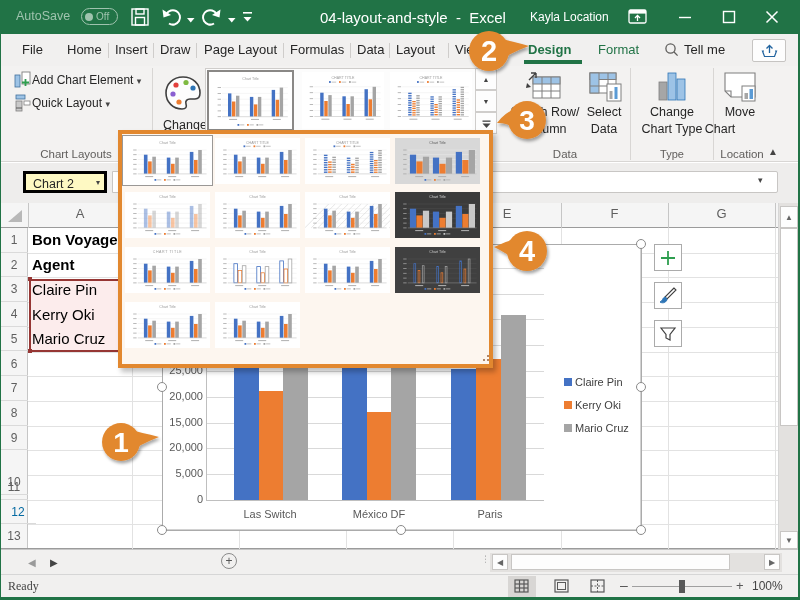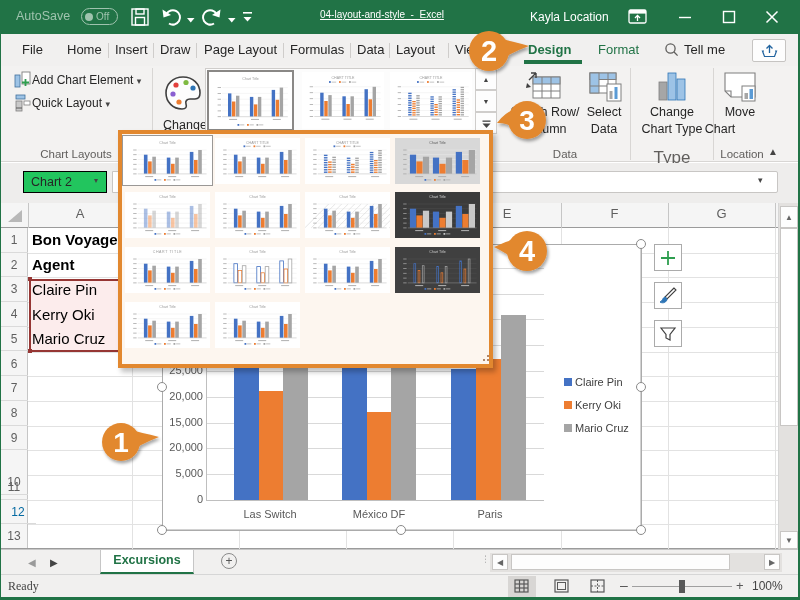--- a/index.html
+++ b/index.html
@@ -27,21 +27,21 @@
     </svg>
 <svg class="abs" style="left:201px;top:5px" width="36" height="24">
       <path d="M 15.5 9 A 7.2 7.2 0 1 0 13 18.5" fill="none" stroke="#fff" stroke-width="2"></path>
       <path d="M 19.5 4.5 L 18.5 12.5 L 11 10 Z" fill="#fff"></path>
       <path d="M 27 13 l 7.5 0 l -3.75 4.5 z" fill="#fff"></path>
     </svg>
 <svg class="abs" style="left:241px;top:11px" width="14" height="12">
       <rect x="2" y="1" width="9" height="1.6" fill="#fff"></rect>
       <path d="M 2.5 6 l 8 0 l -4 4.5 z" fill="#fff"></path>
     </svg>
-<div class="abs" style="left:320px;top:9px;color:#ffffff;font-size:10px;text-decoration:underline;">04-layout-and-style &nbsp;-&nbsp; Excel</div>
+<div class="abs" style="left:320px;top:9px;color:#ffffff;font-size:15px;">04-layout-and-style &nbsp;-&nbsp; Excel</div>
 <div class="abs" style="left:530px;top:10px;color:#ffffff;font-size:12px;">Kayla Location</div>
 <svg class="abs" style="left:628px;top:9px" width="20" height="16">
       <rect x="1" y="1" width="17" height="13" rx="1.5" fill="none" stroke="#fff" stroke-width="1.3"></rect>
       <rect x="1" y="1" width="17" height="3.6" fill="#fff"></rect>
       <path d="M 9.5 12 L 9.5 7 M 7 9 L 9.5 6.4 L 12 9" stroke="#fff" stroke-width="1.3" fill="none"></path>
     </svg>
 <svg class="abs" style="left:676px;top:8px" width="18" height="18">
       <line x1="3" y1="9.5" x2="15" y2="9.5" stroke="#fff" stroke-width="1.4"></line>
     </svg>
 <svg class="abs" style="left:720px;top:8px" width="18" height="18">
@@ -317,36 +317,36 @@
 <div class="abs" style="left:574px;top:56px;width:60px;text-align:center;font-size:12.5px;color:#262626;">Data</div>
 <div class="abs" style="left:505px;top:82px;width:120px;text-align:center;font-size:11.5px;color:#605e5c;">Data</div>
 <div class="abs" style="left:630px;top:2px;width:1px;height:92px;background:#d8d6d4;"></div>
 <svg class="abs" style="left:655px;top:4px" width="32" height="34" viewBox="0 0 32 34">
 <rect x="4" y="12" width="8" height="18" fill="#a6a6a6" stroke="#7f7f7f" stroke-width="0.8"></rect>
 <rect x="13" y="3" width="8" height="27" fill="#9dc3e6" stroke="#2e75b6" stroke-width="0.8"></rect>
 <rect x="22" y="9" width="8" height="21" fill="#9dc3e6" stroke="#2e75b6" stroke-width="0.8"></rect>
     </svg>
 <div class="abs" style="left:632px;top:39px;width:80px;text-align:center;font-size:12.5px;color:#262626;">Change</div>
 <div class="abs" style="left:632px;top:56px;width:80px;text-align:center;font-size:12.5px;color:#262626;">Chart Type</div>
-<div class="abs" style="left:632px;top:82px;width:80px;text-align:center;font-size:17px;color:#605e5c;">Type</div>
+<div class="abs" style="left:632px;top:82px;width:80px;text-align:center;font-size:11px;color:#605e5c;">Type</div>
 <div class="abs" style="left:713px;top:2px;width:1px;height:92px;background:#d8d6d4;"></div>
 <svg class="abs" style="left:722px;top:4px" width="36" height="34" viewBox="0 0 36 34">
 <path d="M 3 3 L 33 3 L 33 27 L 9 27 L 3 21 Z" fill="#fff" stroke="#7f7f7f" stroke-width="1.1"></path>
 <path d="M 3 21 L 9 21 L 9 27" fill="none" stroke="#7f7f7f" stroke-width="1.1"></path>
 <rect x="20" y="16" width="13" height="15" fill="#fff" stroke="#7f7f7f" stroke-width="1"></rect>
 <rect x="22.5" y="23" width="3.5" height="6" fill="#a6a6a6"></rect>
       <rect x="27.5" y="19" width="3.5" height="10" fill="#5b9bd5"></rect>
     </svg>
 <div class="abs" style="left:712px;top:39px;width:56px;text-align:center;font-size:12.5px;color:#262626;">Move</div>
 <div class="abs" style="left:692px;top:56px;width:56px;text-align:center;font-size:12.5px;color:#262626;">Chart</div>
 <div class="abs" style="left:712px;top:82px;width:60px;text-align:center;font-size:11.5px;color:#605e5c;">Location</div>
 <div class="abs" style="left:768px;top:80px;font-size:10px;color:#444;">▲</div>
 </div>
 <div class="abs" style="left:0;top:163px;width:800px;height:40px;background:#eeedec;z-index:5">
-<div class="abs" style="left:23px;top:8px;width:84px;height:22px;background:#22c55e;border:1px solid #000000;">
+<div class="abs" style="left:23px;top:8px;width:84px;height:22px;background:#fef9c3;border:3px solid #000000;">
       <div class="abs" style="left:7px;top:3px;font-size:12.5px;color:#262626;">Chart 2</div>
       <div class="abs" style="left:70px;top:4px;font-size:8px;color:#444;">▾</div>
     </div>
 <div class="abs" style="left:112px;top:8px;width:666px;height:22px;background:#fff;border:1px solid #c8c6c4;border-radius:0 2px 2px 0;"></div>
 <div class="abs" style="left:758px;top:12px;font-size:9px;color:#444;">▾</div>
 </div>
 <div class="abs" style="left:0;top:203px;width:778px;height:25px;background:#f5f5f5;border-bottom:1px solid #9b9b9b;z-index:4">
 <svg class="abs" style="left:6px;top:6px" width="18" height="15">
       <path d="M 16 1 L 16 13 L 2 13 Z" fill="#b8b8b8"></path>
     </svg>
@@ -471,21 +471,20 @@
       <path d="M 3 4 L 17 4 L 12 10.5 L 12 16 L 8 14 L 8 10.5 Z" fill="#fff" stroke="#404040" stroke-width="1.2"></path>
     </svg></div>
 <div class="abs" style="left:778px;top:203px;width:20px;height:346px;background:#e3e1df;border-left:1px solid #d6d6d6;z-index:5">
 <div class="abs" style="left:1px;top:3px;width:18px;height:22px;background:#fdfdfd;border:1px solid #c8c6c4;text-align:center;font-size:8px;color:#666;line-height:22px;">▲</div>
 <div class="abs" style="left:1px;top:25px;width:18px;height:198px;background:#ffffff;border:1px solid #c8c6c4;"></div>
 <div class="abs" style="left:1px;top:328px;width:18px;height:18px;background:#fdfdfd;border:1px solid #c8c6c4;text-align:center;font-size:8px;color:#666;line-height:18px;">▼</div>
 </div>
 <div class="abs" style="left:0;top:549px;width:800px;height:25px;background:#f1f0ef;border-top:1px solid #c6c6c6;z-index:5">
 <div class="abs" style="left:28px;top:7px;font-size:10px;color:#9a9a9a;">◀</div>
 <div class="abs" style="left:50px;top:7px;font-size:10px;color:#444;">▶</div>
-<div class="abs" style="left:100px;top:0;width:94px;height:24px;background:#fff;border-left:1px solid #c6c6c6;border-right:1px solid #c6c6c6;border-bottom:2.5px solid #217346;text-align:center;"><span style="font-size:12.5px;color:#217346;font-weight:700;line-height:21px;">Excursions</span></div>
 <div class="abs" style="left:221px;top:3px;width:16px;height:16px;border:1px solid #8a8a8a;border-radius:50%;text-align:center;line-height:15px;font-size:12px;color:#555;">+</div>
 <div class="abs" style="left:481px;top:4px;font-size:9px;color:#a0a0a0;letter-spacing:0;">⋮</div>
 <div class="abs" style="left:490px;top:3px;width:292px;height:19px;background:#e3e1df;">
       <div class="abs" style="left:2px;top:1px;width:16px;height:16px;background:#fdfdfd;border:1px solid #c8c6c4;text-align:center;font-size:8px;color:#666;line-height:16px;">◀</div>
       <div class="abs" style="left:21px;top:1px;width:219px;height:16px;background:#fdfdfd;border:1px solid #c8c6c4;"></div>
       <div class="abs" style="left:274px;top:1px;width:16px;height:16px;background:#fdfdfd;border:1px solid #c8c6c4;text-align:center;font-size:8px;color:#666;line-height:16px;">▶</div>
     </div>
 </div>
 <div class="abs" style="left:0;top:574px;width:800px;height:23px;background:#f1f0ef;border-top:1px solid #d6d6d6;z-index:5">
 <div class="abs" style="left:8px;top:4px;font-size:12px;color:#444;font-family:Liberation Serif, serif;">Ready</div>

